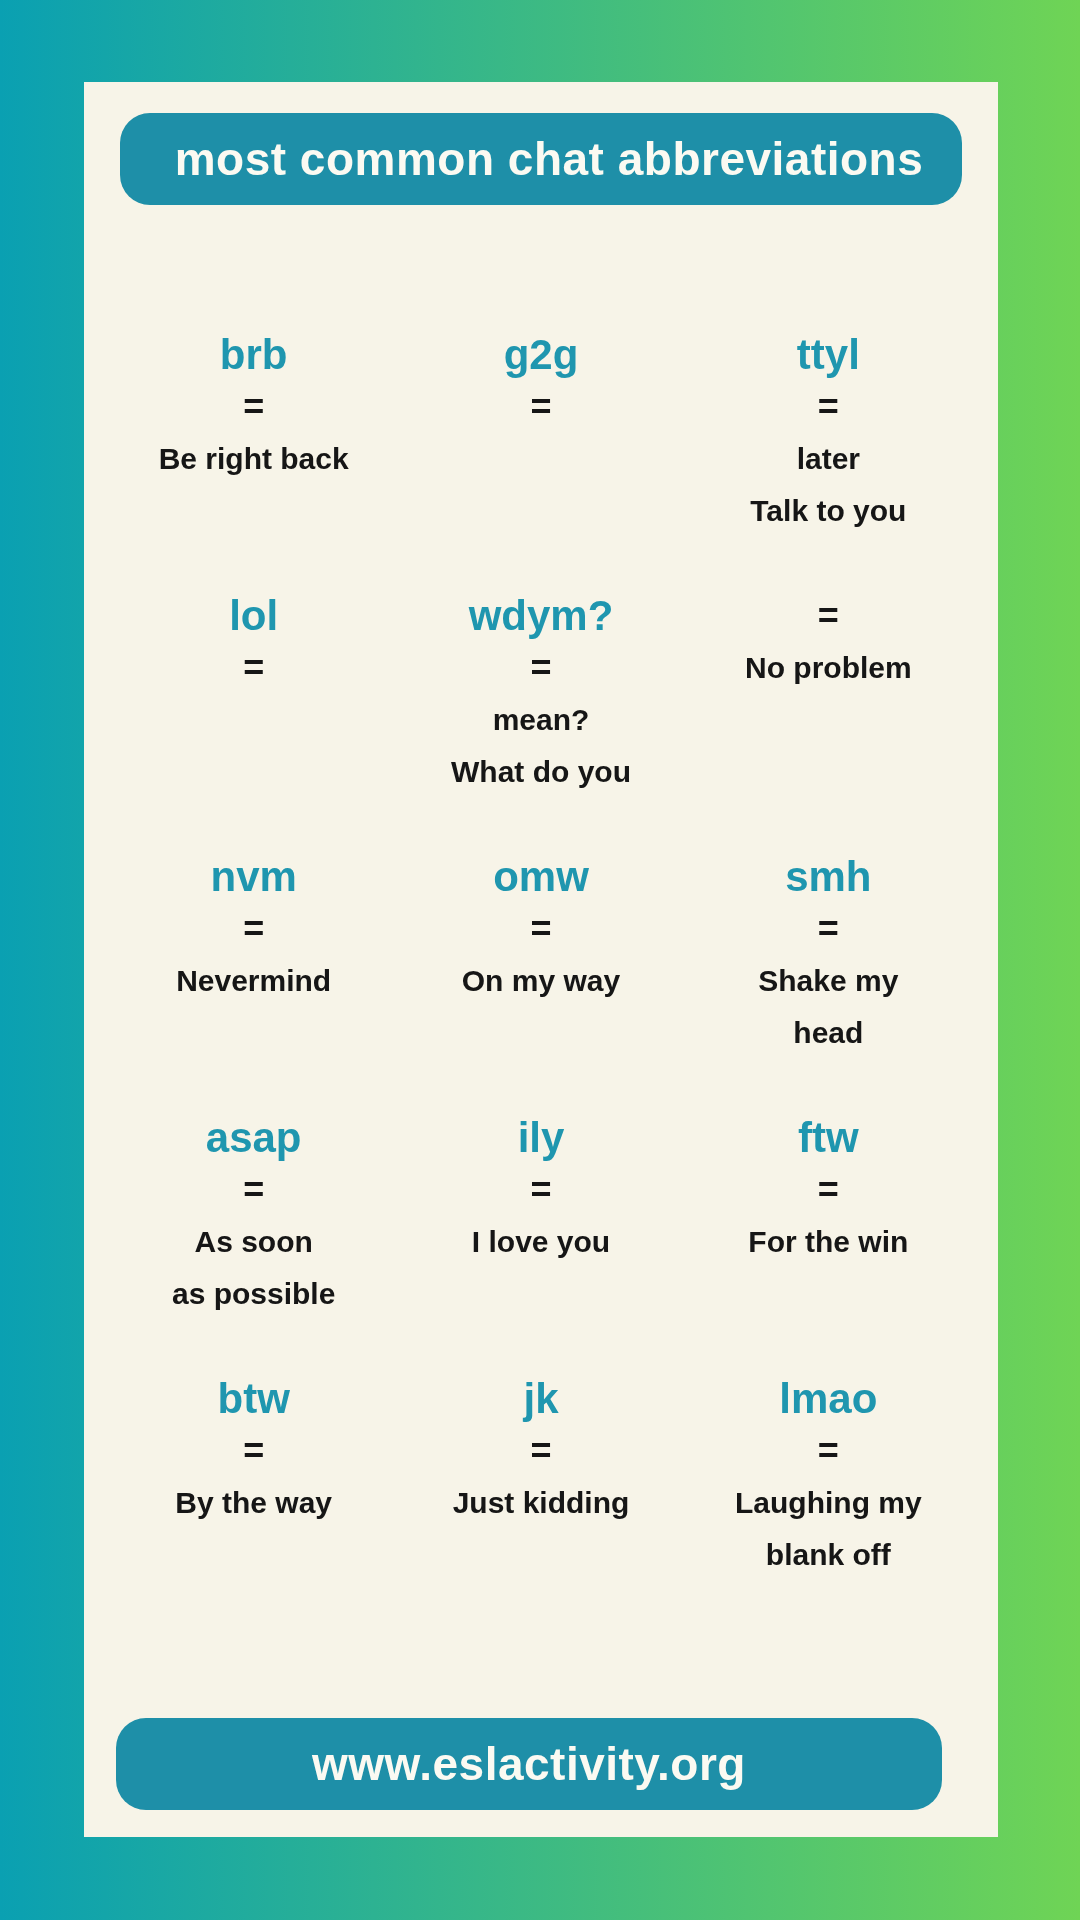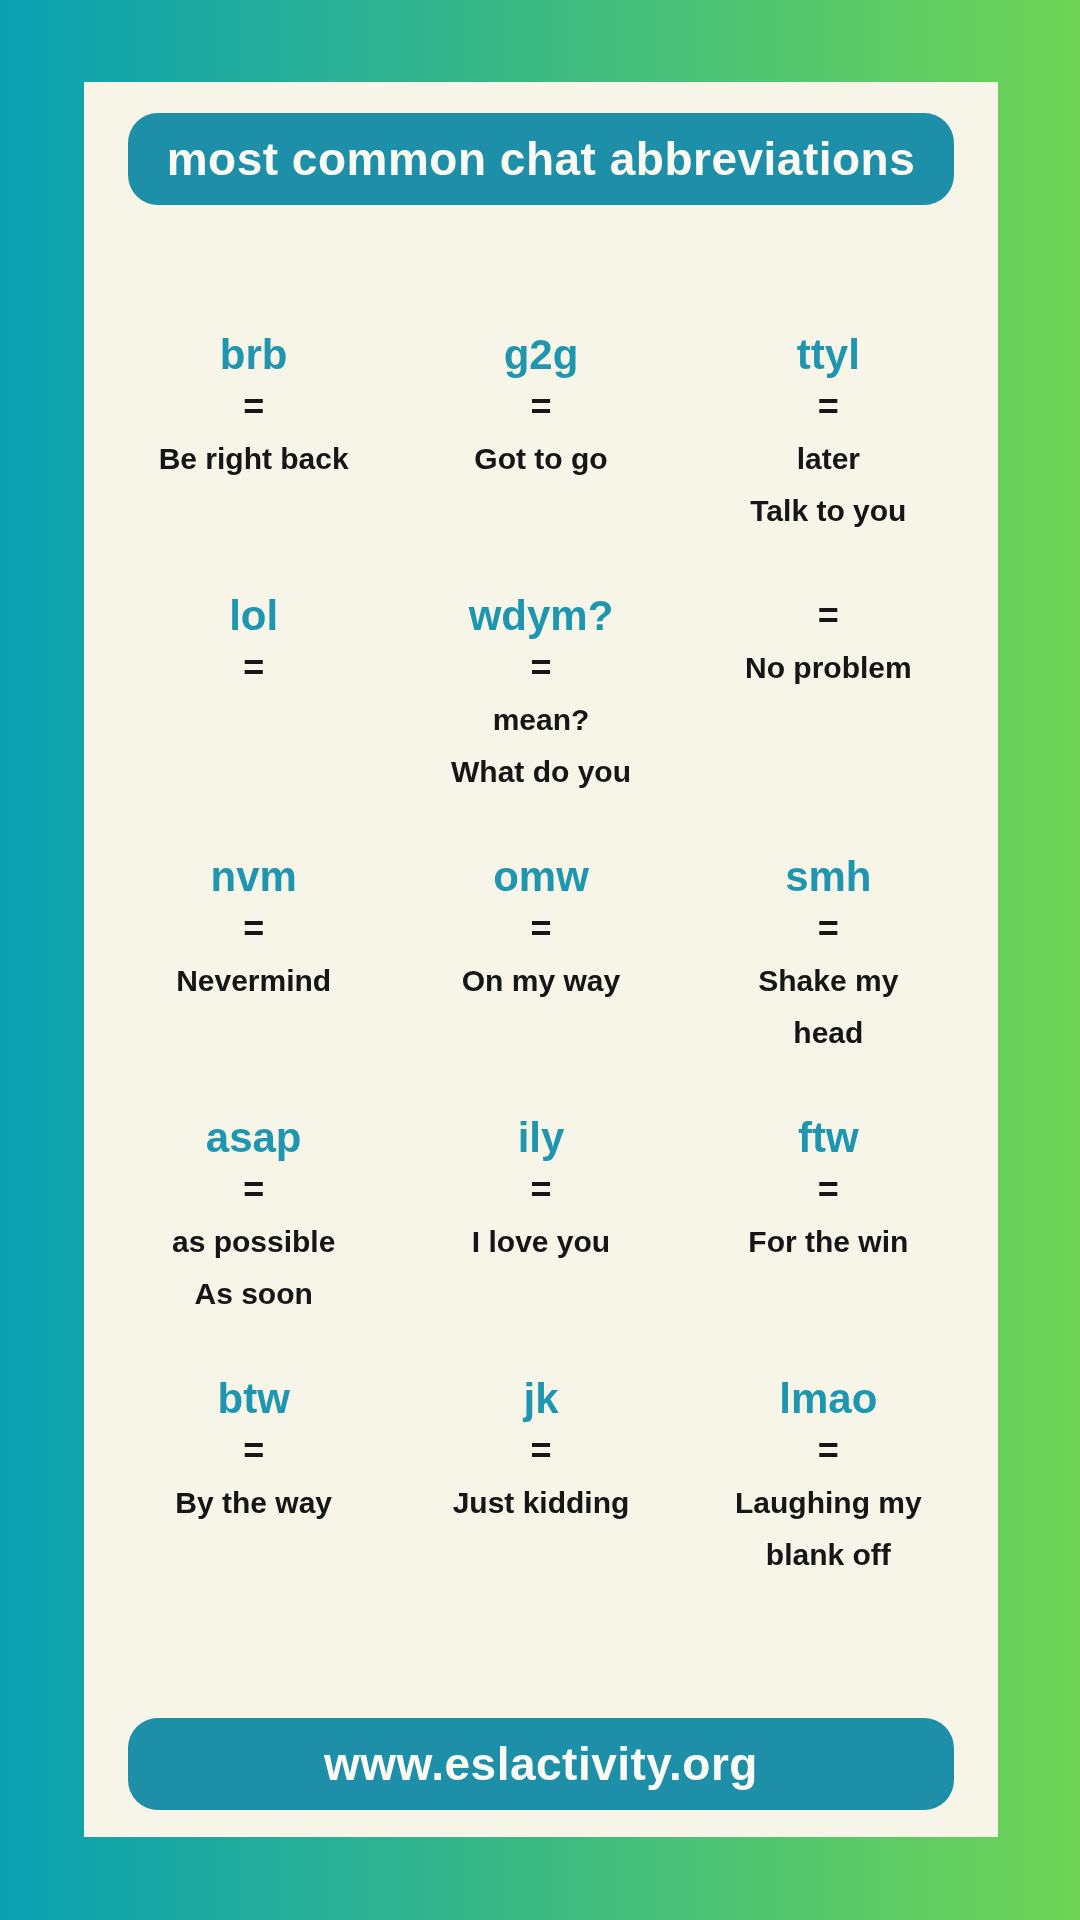--- a/index.html
+++ b/index.html
@@ -31,24 +31,25 @@
     align-items: center;
     justify-content: center;
     color: var(--banner_text, #fbfaf2);
     font-size: 46px;
     letter-spacing: 0.5px;
     white-space: nowrap;
   }
   .header-banner {
     margin: 31px auto 0 auto;
     width: 826px;
+    padding-left: 16px;
   }
   .footer-banner {
     position: absolute;
-    left: 44px;
+    left: 32px;
     bottom: 27px;
     width: 826px;
   }
   .grid {
     margin-top: 124px;
     padding: 0 26px;
     display: grid;
     grid-template-columns: repeat(3, 1fr);
     grid-auto-rows: 261px;
   }
@@ -86,21 +87,20 @@
     <div class="cell">
       <div class="abbr">brb</div>
       <div class="eq">=</div>
       <div class="def">Be right back</div>
       <div class="def"></div>
     </div>
 
     <div class="cell">
       <div class="abbr">g2g</div>
       <div class="eq">=</div>
-      <div class="def">Got to go</div>
       <div class="def"></div>
     </div>
 
     <div class="cell">
       <div class="abbr">ttyl</div>
       <div class="eq">=</div>
       <div class="def">later</div>
       <div class="def">Talk to you</div>
     </div>
 
@@ -140,22 +140,22 @@
     <div class="cell">
       <div class="abbr">smh</div>
       <div class="eq">=</div>
       <div class="def">Shake my</div>
       <div class="def">head</div>
     </div>
 
     <div class="cell">
       <div class="abbr">asap</div>
       <div class="eq">=</div>
+      <div class="def">As soon</div>
       <div class="def">as possible</div>
-      <div class="def">As soon</div>
     </div>
 
     <div class="cell">
       <div class="abbr">ily</div>
       <div class="eq">=</div>
       <div class="def">I love you</div>
       <div class="def"></div>
     </div>
 
     <div class="cell">

